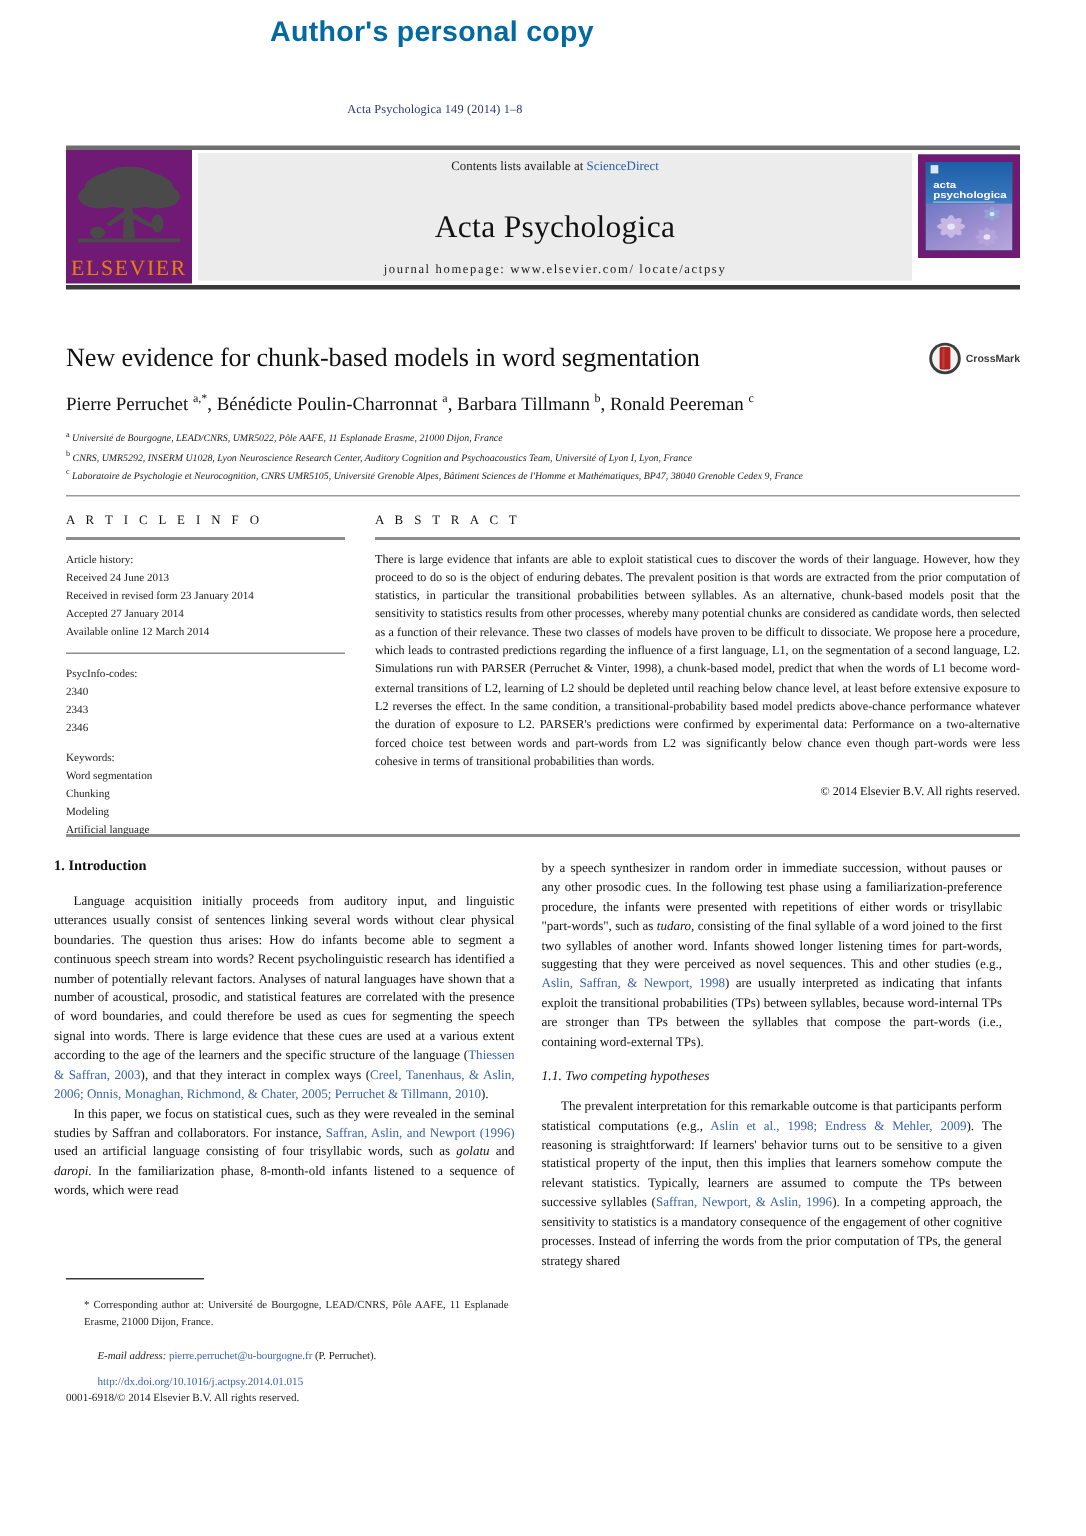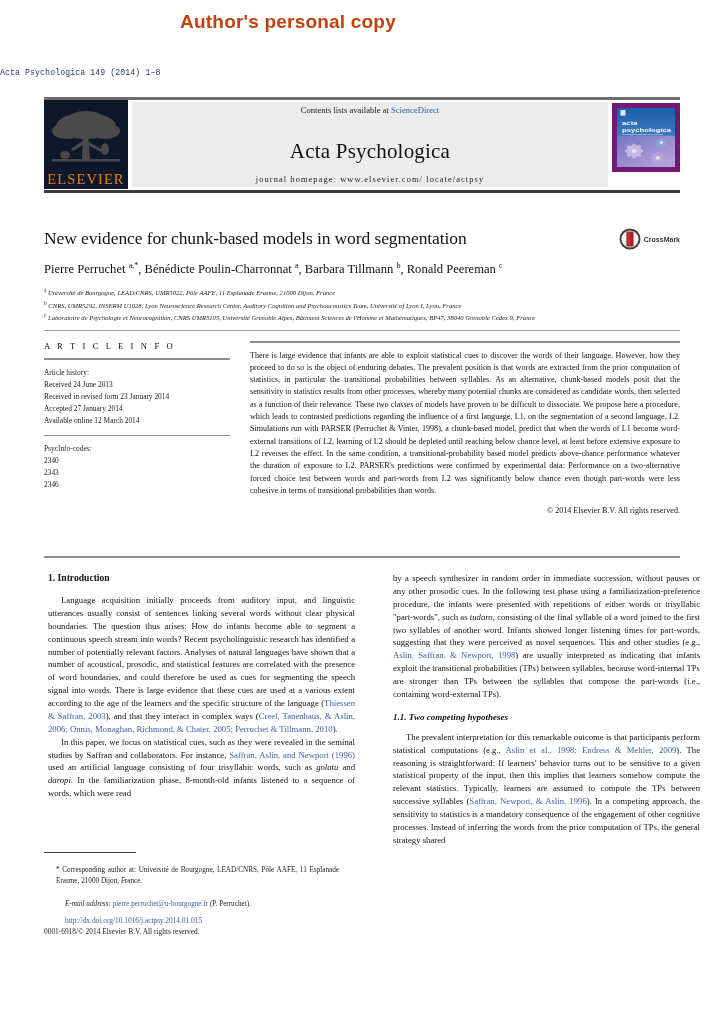--- a/index.html
+++ b/index.html
@@ -27,35 +27,35 @@
   
   .watermark {
     position: absolute;
     top: 11px;
     left: 0;
     width: 576px;
     text-align: center;
     font-family: "Liberation Sans", sans-serif;
     font-size: 19px;
     font-weight: bold;
-    color: #c2410c;
+    color: #0369a1;
     letter-spacing: .2px;
     user-select: none;
   }
 
   
   .running-head {
     position: absolute;
     top: 68px;
     left: 0;
     width: 580px;
+    text-align: center;
     font-size: 8.2px;
     color: #2b3a67;
     letter-spacing: .1px;
-    font-family: Liberation Mono, monospace;
   }
 
   
   .masthead {
     position: absolute;
     top: 97px;
     left: 44px;
     width: 636px;
   }
   .masthead-rule-top {
@@ -71,21 +71,21 @@
   }
   .masthead-body {
     display: flex;
     align-items: stretch;
     height: 89px;
   }
   .elsevier-logo {
     width: 84px;
     flex: 0 0 84px;
     position: relative;
-    background: #0f172a;
+    background: #701a75;
     display: flex;
     flex-direction: column;
     justify-content: flex-end;
     align-items: center;
     padding-bottom: 2px;
     box-sizing: border-box;
     text-align: center;
   }
   .elsevier-tree { display:block; }
   .elsevier-word {
@@ -226,37 +226,37 @@
     margin-top: 9px;
     color: #111;
   }
 
   #rule-under-abstract { top: 556px; height: 1.6px; background:#8d8d8d; }
 
   
   .body-cols {
     position: absolute;
     top: 572px;
-    left: 48px;
+    left: 36px;
     width: 636px;
     display: flex;
-    gap: 38px;
+    gap: 18px;
   }
   .body-col { width: 307px; flex: 0 0 307px; position: relative; }
   .body-h2 {
     font-family: "Liberation Serif", serif;
     font-weight: bold;
     font-size: 9.6px;
     margin: 0 0 11px 0;
     color: #111;
   }
   .body-h3 {
     font-size: 9px;
     font-style: italic;
-    font-weight: bold;
+    font-weight: normal;
     margin: 11px 0 9px 0;
     color: #111;
   }
   .body-p {
     font-size: 8.7px;
     line-height: 1.48;
     text-align: justify;
     text-indent: 13px;
     margin: 0;
     color: #111;
@@ -428,23 +428,31 @@
 
       <div class="info-sep"></div>
 
       <div class="info-group">
         <span class="lbl">PsycInfo-codes:</span>
         <span class="val">2340</span>
         <span class="val">2343</span>
         <span class="val">2346</span>
       </div>
 
+      <div class="info-group">
+        <span class="lbl">Keywords:</span>
+        <span class="val">Word segmentation</span>
+        <span class="val">Chunking</span>
+        <span class="val">Modeling</span>
+        <span class="val">Artificial language</span>
+      </div>
     </div>
 
     <div class="col-abstract">
+      <div class="sec-head">A B S T R A C T</div>
       <div class="sec-rule"></div>
       <p class="abstract-text">There is large evidence that infants are able to exploit statistical cues to discover the words of their language. However, how they proceed to do so is the object of enduring debates. The prevalent position is that words are extracted from the prior computation of statistics, in particular the transitional probabilities between syllables. As an alternative, chunk-based models posit that the sensitivity to statistics results from other processes, whereby many potential chunks are considered as candidate words, then selected as a function of their relevance. These two classes of models have proven to be difficult to dissociate. We propose here a procedure, which leads to contrasted predictions regarding the influence of a first language, L1, on the segmentation of a second language, L2. Simulations run with PARSER (Perruchet &amp; Vinter, 1998), a chunk-based model, predict that when the words of L1 become word-external transitions of L2, learning of L2 should be depleted until reaching below chance level, at least before extensive exposure to L2 reverses the effect. In the same condition, a transitional-probability based model predicts above-chance performance whatever the duration of exposure to L2. PARSER's predictions were confirmed by experimental data: Performance on a two-alternative forced choice test between words and part-words from L2 was significantly below chance even though part-words were less cohesive in terms of transitional probabilities than words.</p>
       <div class="abstract-copyright">© 2014 Elsevier B.V. All rights reserved.</div>
     </div>
   </div>
 
   <div class="rule-thin" id="rule-under-abstract"></div>
 
   <div class="body-cols">
 

